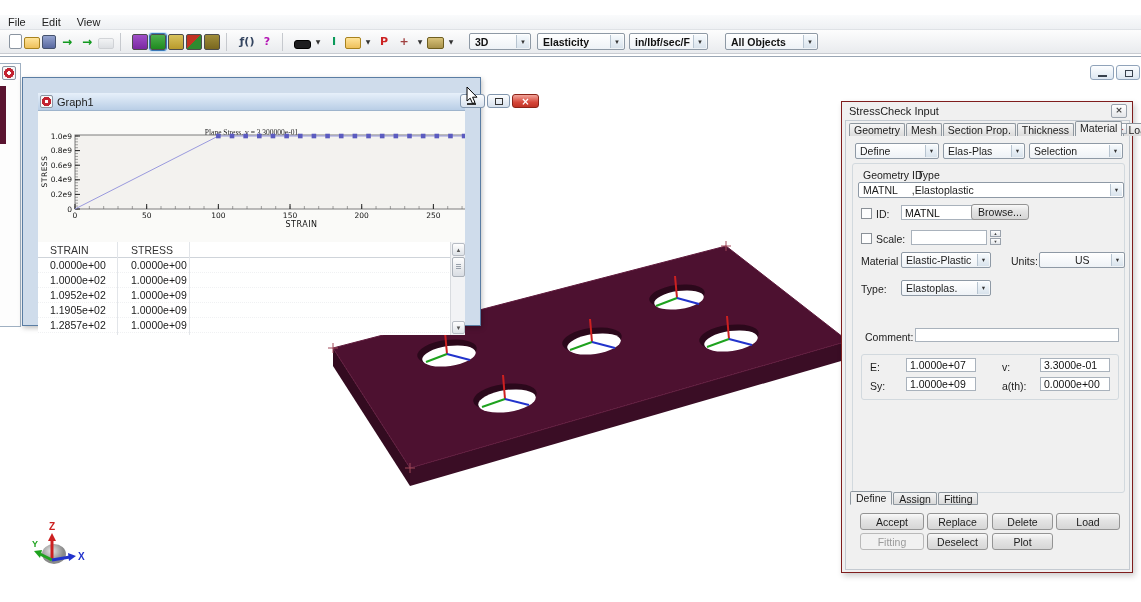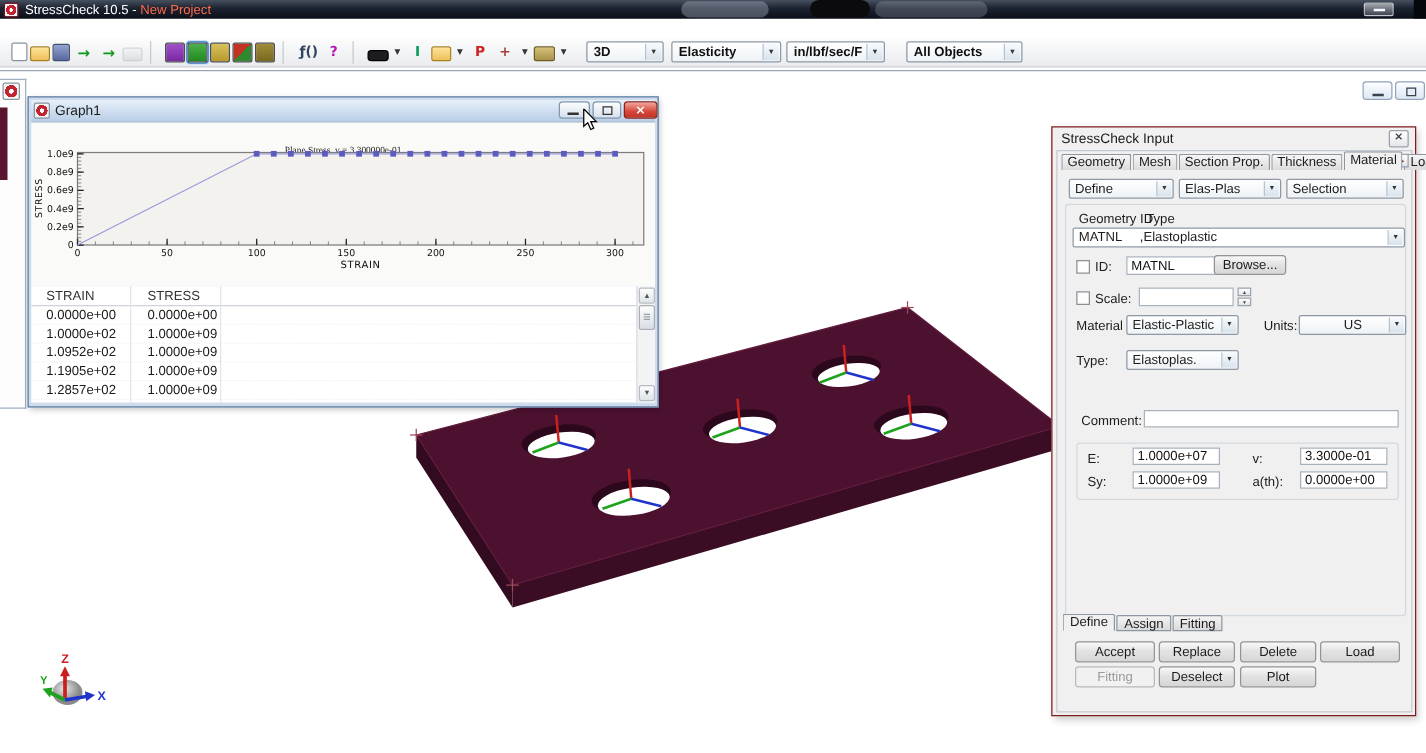--- a/index.html
+++ b/index.html
@@ -68,22 +68,22 @@
   .mdi-btn .box  { position:absolute; left:8px; top:4px; width:8px; height:7px; border:1.5px solid #38414d; background:#e8eef6; }
 
   .ghost-win { position:absolute; left:0; top:6px; width:21px; height:264px;
     background:#fdfdfd; border:1px solid #9fb0c2; border-left:none; }
   .ghost-strip { position:absolute; left:0; top:22px; width:6px; height:58px; background:#5a1430; }
   .mini-logo { display:inline-block; width:14px; height:14px; border:1px solid #8a94a2; border-radius:2px;
     background:radial-gradient(circle at 50% 50%, #fff 0 22%, #c22330 23% 58%, #f6f6f6 59%); }
   .ghost-win .mini-logo { position:absolute; left:2px; top:2px; }
 
   
-  .graph-win { position:absolute; left:22px; top:20px; width:505px; height:249px;
-    background:#cfdceb; border:1px solid #5a7da3; padding:2px; box-shadow:1px 2px 5px rgba(0,0,0,.25); }
+  .graph-win { position:absolute; left:22px; top:20px; width:459px; height:249px;
+    background:#cfdceb; border:1px solid #5a7da3; padding:15px; box-shadow:1px 2px 5px rgba(0,0,0,.25); }
   .gw-title { height:17px; background:linear-gradient(#e7f0fa,#b9cee6); display:flex; align-items:center;
     font-size:11px; color:#1c1c1c; position:relative; }
   .gw-title .mini-logo { width:13px; height:13px; margin:0 4px 0 2px; }
   .gw-btn { position:absolute; top:1px; height:14px; border:1px solid #8296ad; border-radius:3px;
     background:linear-gradient(#fcfdfe,#d7e1ed); }
   .gw-btn .dash { position:absolute; left:6px; top:8px; width:9px; height:2px; background:#333; }
   .gw-btn .box { position:absolute; left:7px; top:3px; width:8px; height:7px; border:1.5px solid #333; }
   .gw-close { background:linear-gradient(#f2a59b,#d6473a 60%,#c03325); border-color:#8c2318;
     color:#fff; font:bold 10px "DejaVu Sans",sans-serif; text-align:center; line-height:13px; }
 
@@ -159,32 +159,27 @@
     padding:1px 5px; margin-right:1px; font-size:10.5px; height:13px; line-height:11px; }
   .btab.active { background:#f0f0f0; height:14px; border-bottom-color:#f0f0f0; }
 
   svg text { user-select:none; }
 </style>
 </head>
 <body>
 
 <div id="stage">
 
-  <div class="titlebar">
-    <div class="glass-blob" style="left:545px;top:1px;width:70px;height:13px;background:rgba(190,200,215,.35);"></div>
-    <div class="glass-blob" style="left:700px;top:1px;width:90px;height:13px;background:rgba(170,180,195,.28);"></div>
-    <div class="glass-blob" style="left:648px;top:0;width:48px;height:14px;background:#0b0b0d;border-radius:7px;"></div>
-    <span class="app-icon"></span>
-    <span><span>StressCheck 10.5</span><span> - </span><span class="title-doc">New Project</span></span>
-    <span class="tb-minbtn">
-        <i></i>
-      </span>
-    <span class="tb-corner"></span>
-  </div>
-
+
+  <div class="menubar">
+
+  <span class="menu-item">File</span>
+      <span class="menu-item">Edit</span>
+      <span class="menu-item">View</span>
+    </div>
 
   <div class="toolbar">
     <span style="display:inline-flex;align-items:center;">
 
     <span class="tbi pagei"></span>
         <span class="tbi folderi"></span>
         <span class="tbi floppyi"></span>
         <span class="tbi arrowi">→</span>
         <span class="tbi arrowi">→</span>
         <span class="tbi printi dim"></span>

